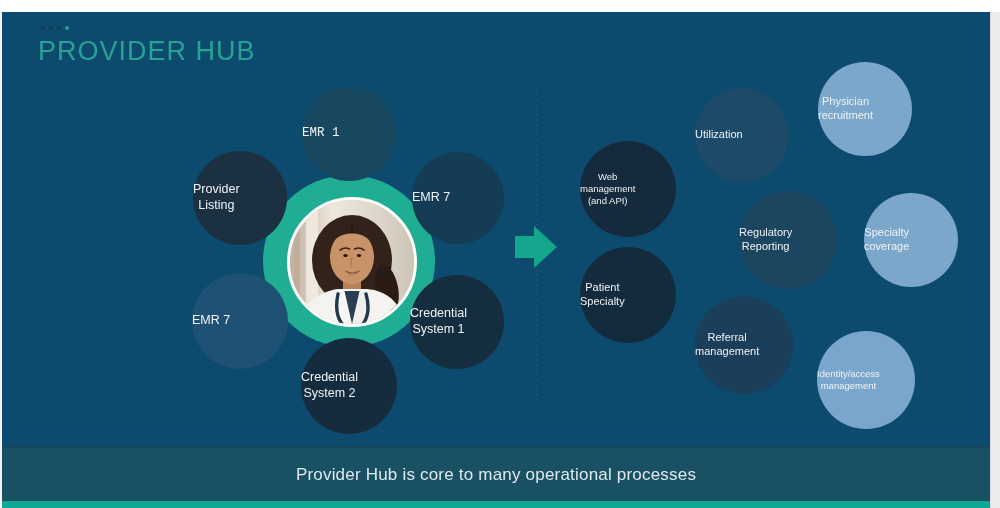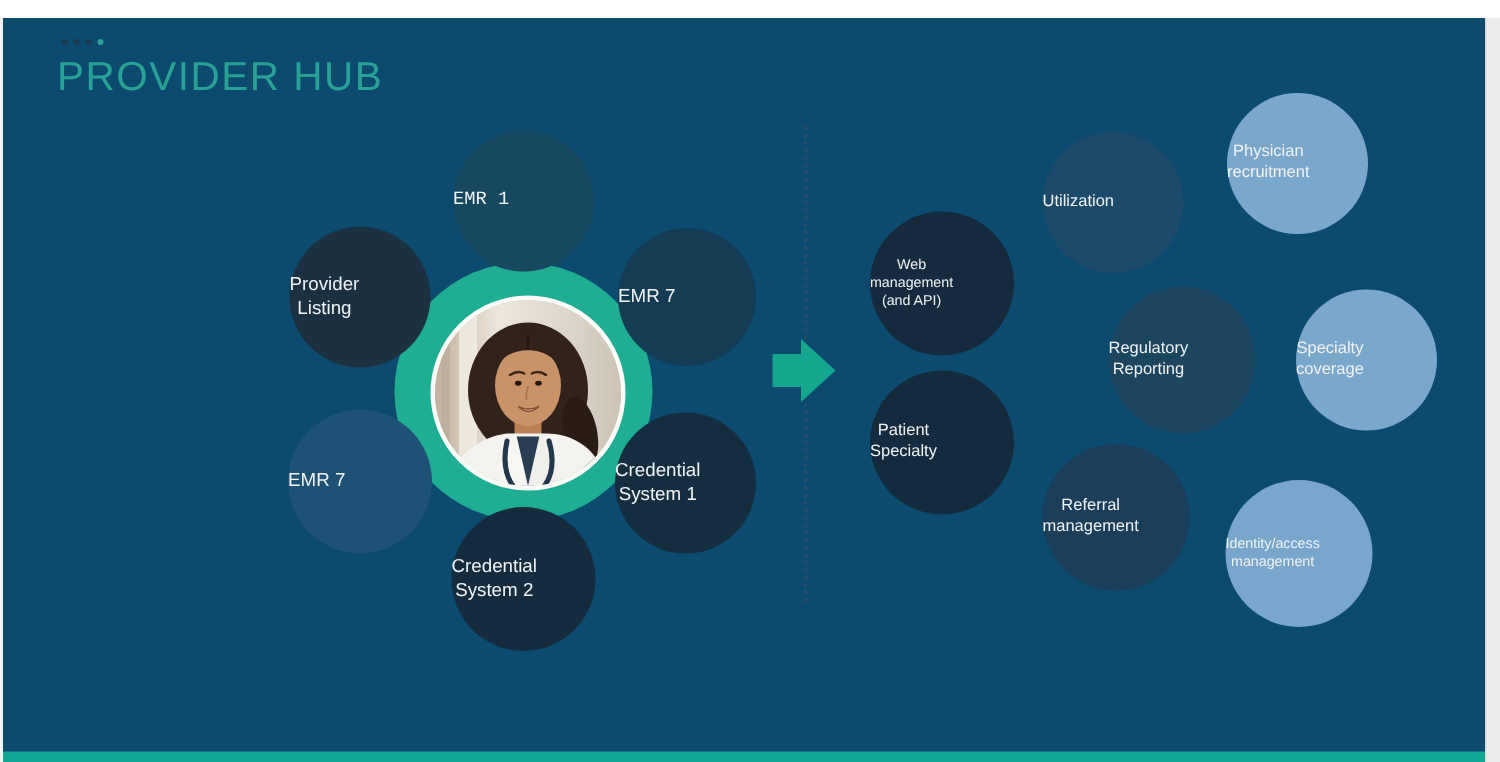--- a/index.html
+++ b/index.html
@@ -138,30 +138,33 @@
 Reporting</span>
       </div>
       <div class="node" style="left: 864px; top: 181px; height: 94px; width: 94px; background: rgb(123, 167, 203);">
         <span class="node-label sm">Specialty
 coverage</span>
       </div>
       <div class="node" style="left: 695px; top: 284px; height: 98px; width: 98px; background: rgb(27, 62, 90);">
         <span class="node-label sm">Referral
 management</span>
       </div>
-      <div class="node" style="left: 817px; top: 308px; height: 98px; width: 98px; background: rgb(122, 166, 203);">
+      <div class="node" style="left: 817px; top: 319px; height: 98px; width: 98px; background: rgb(122, 166, 203);">
         <span class="node-label xs">Identity/access
 management</span>
       </div>
     </div>
 
   <div class="divider" id="divider" style="background: repeating-linear-gradient(rgb(43, 74, 99) 0px, rgb(43, 74, 99) 2px, transparent 2px, transparent 5px);"></div>
   <svg class="arrow-svg" width="46" height="50" viewBox="0 0 46 50">
     <polygon points="2,14 21,14 21,4 44,25 21,46 21,36 2,36" fill="#14a78d"></polygon>
   </svg>
 
+  <div class="banner" id="banner" style="background: rgb(26, 80, 100);">
+    <span class="banner-text">Provider Hub is core to many operational processes</span>
+  </div>
   <div class="banner-strip" id="banner-strip" style="background: rgb(17, 167, 149);"></div>
   <div class="banner-underline"></div>
 
   <div class="frame-left"></div>
   <div class="frame-right"></div>
   <div class="frame-bottom"></div>
 </div>
 
 </body></html>

